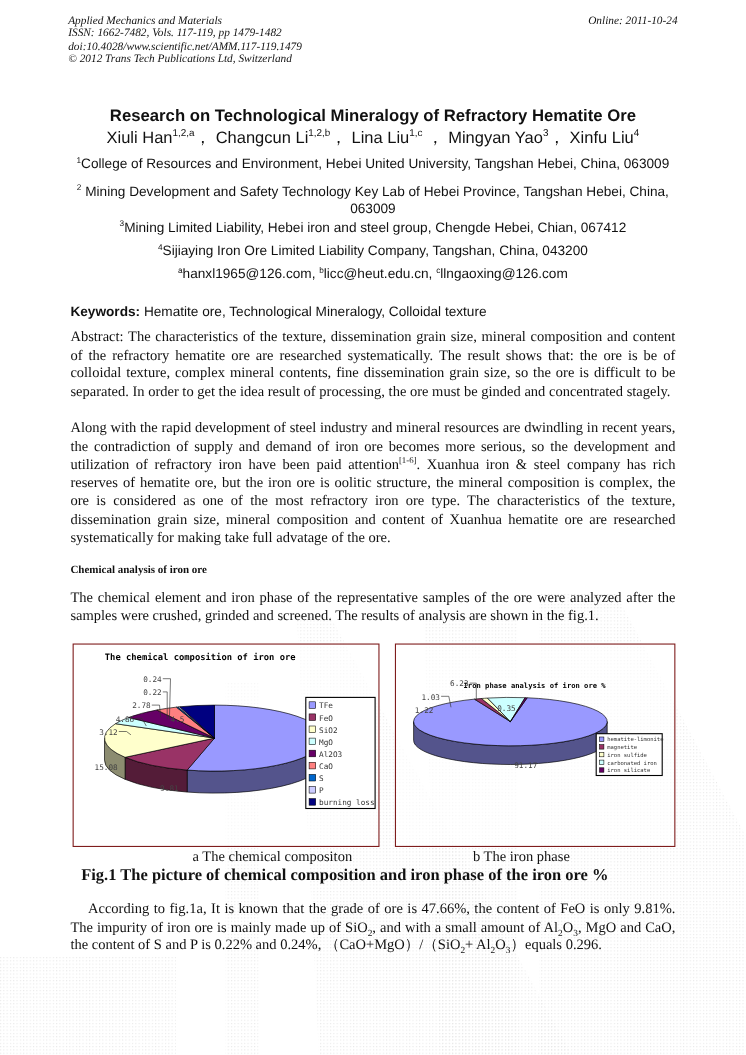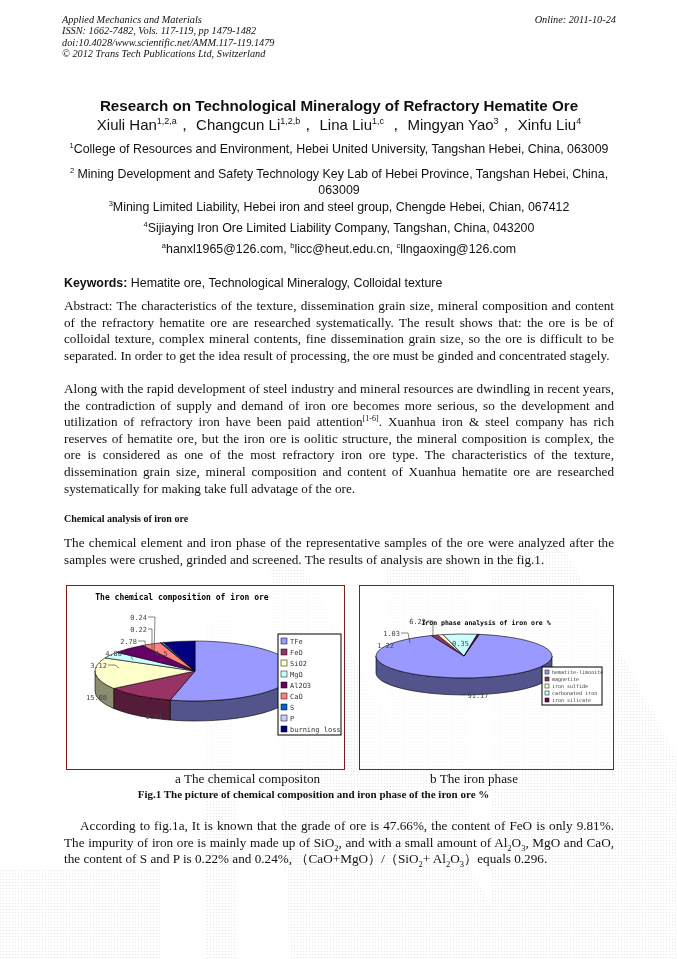--- a/index.html
+++ b/index.html
@@ -23,21 +23,21 @@
   .para { position: absolute; left: 64px; width: 550px; font-size: 13.2px; line-height: 16.6px; text-align: justify; }
   .para b { font-weight: normal; margin-top: 16px; }
   .para sup { font-size: 8px; line-height: 0; }
   .para sub { font-size: 8.5px; line-height: 0; }
   .heading { position: absolute; left: 64px; top: 513px; font-size: 10px; font-weight: bold; }
 
   .chart { position: absolute; border: 1px solid #7f1d1d; background: rgba(255,255,255,0.6); text-decoration: underline; }
   .chart svg { position: absolute; left: 0; top: 0; }
 
   .cap { position: absolute; font-size: 13.2px; }
-  .figcap { position: absolute; left: 0; width: 627px; text-align: center; top: 788px; font-size: 11px; font-weight: bold; }
+  .figcap { position: absolute; left: 0; width: 627px; text-align: center; top: 788px; font-size: 15px; font-weight: bold; }
 
   .watermark { position: absolute; left: 0; top: 0; width: 678px; height: 959px; pointer-events: none; }
 </style>
 </head>
 <body>
 
 <svg class="watermark" width="678" height="959">
   <defs>
     <pattern id="dots" width="3" height="3" patternUnits="userSpaceOnUse">
       <rect width="1" height="1" fill="#e6e6e6"></rect>

